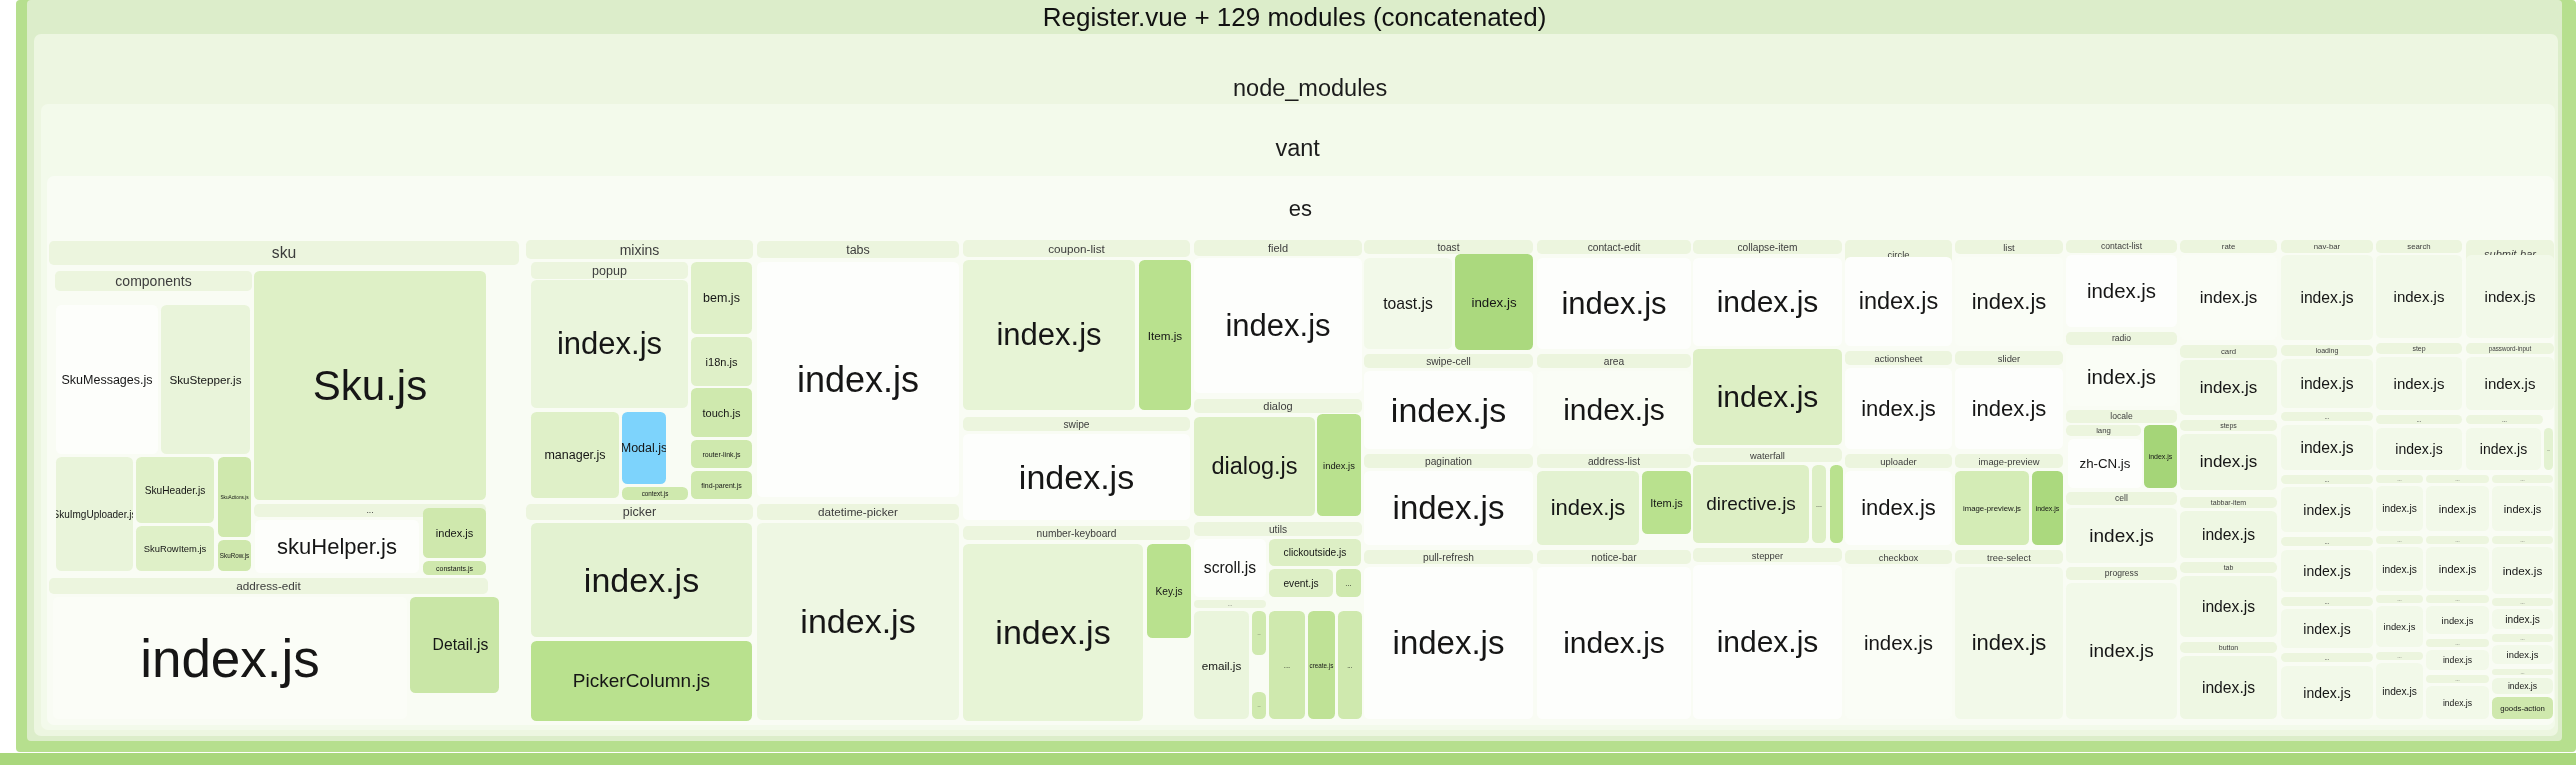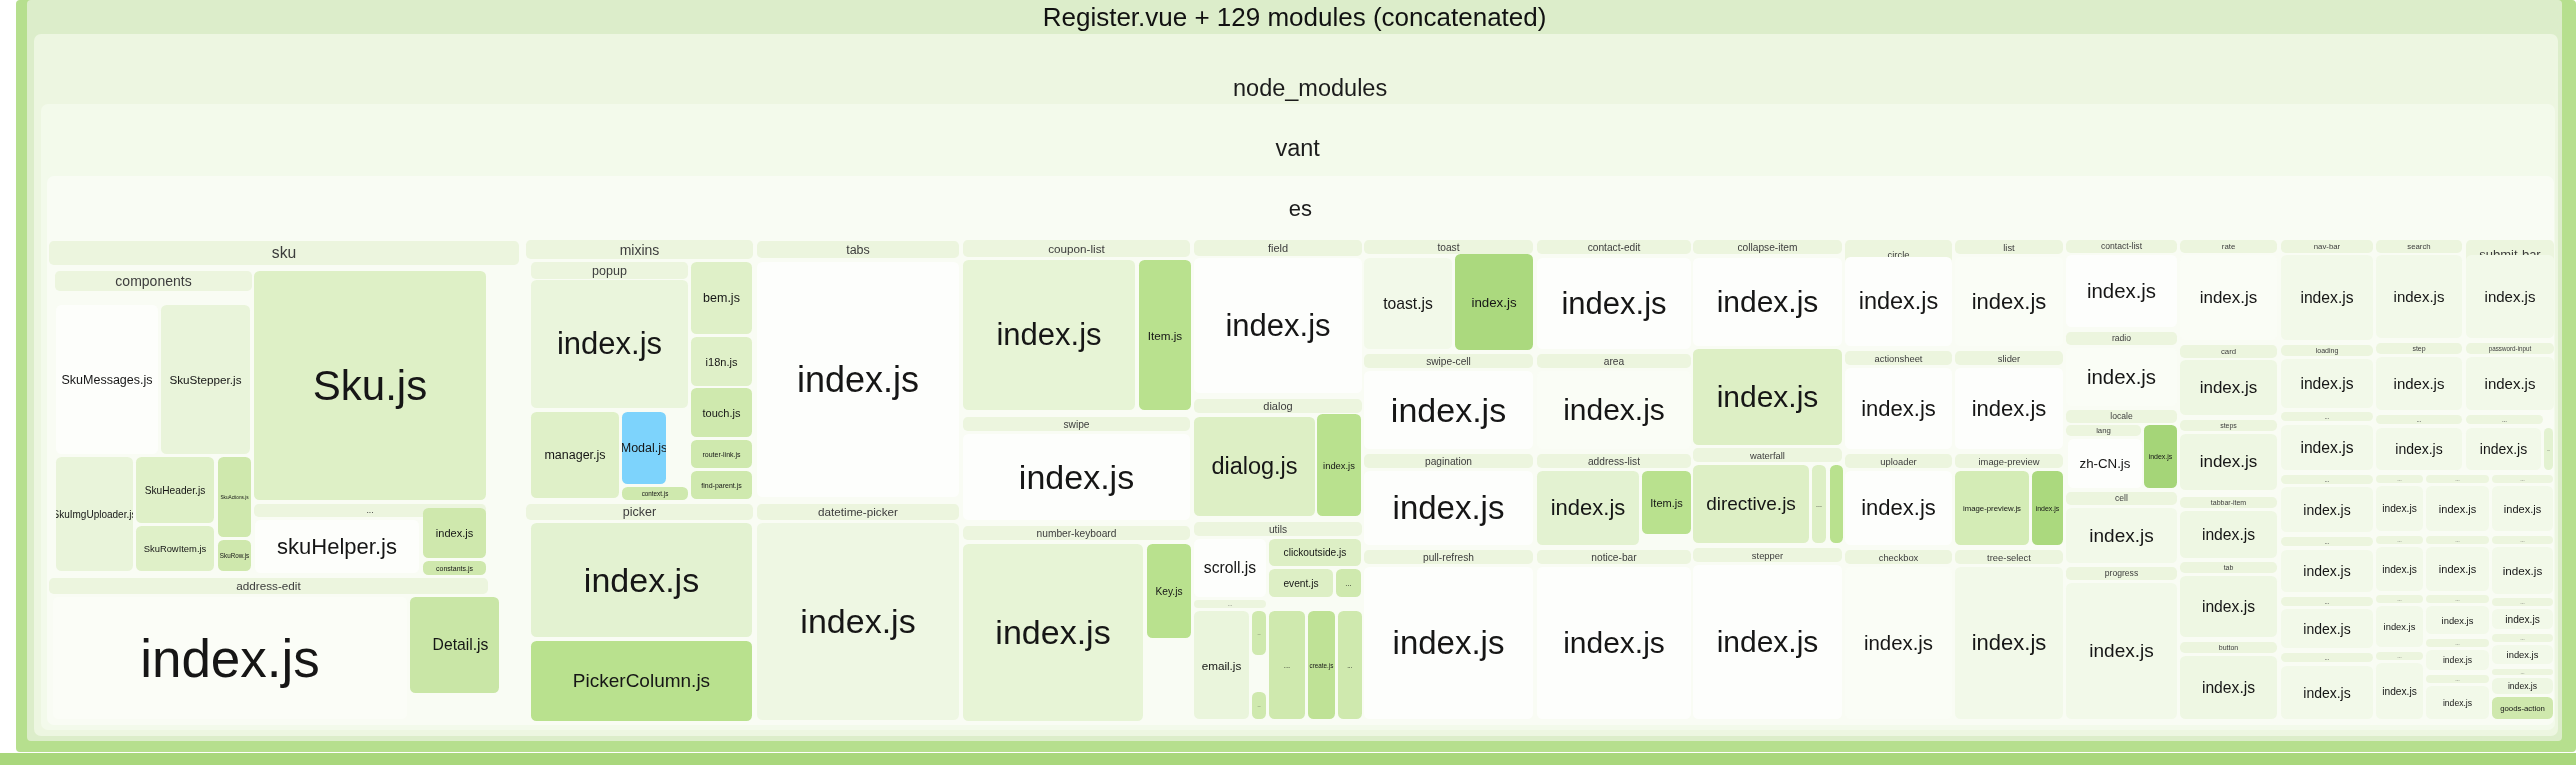--- a/index.html
+++ b/index.html
@@ -188,21 +188,21 @@
       <div class="cell hd" style="left: 2281px; top: 597px; width: 92px; height: 9.4px; font-size: 6.3px;">...</div>
       <div class="cell fl" style="left: 2281px; top: 609px; width: 92px; height: 39px; font-size: 14px; background: rgb(242, 249, 233);">index.js</div>
       <div class="cell hd" style="left: 2281px; top: 653px; width: 92px; height: 9.4px; font-size: 6.3px;">...</div>
       <div class="cell fl" style="left: 2281px; top: 666px; width: 92px; height: 53px; font-size: 14px; background: rgb(242, 249, 233);">index.js</div>
       <div class="cell hd" style="left: 2376px; top: 240px; width: 86px; height: 12.5px; font-size: 7.8px;">search</div>
       <div class="cell fl" style="left: 2376px; top: 255px; width: 86px; height: 83px; font-size: 15px; background: rgb(242, 249, 233);">index.js</div>
       <div class="cell hd" style="left: 2376px; top: 343px; width: 86px; height: 11px; font-size: 7px;">step</div>
       <div class="cell fl" style="left: 2376px; top: 357px; width: 86px; height: 53px; font-size: 15px; background: rgb(242, 249, 233);">index.js</div>
       <div class="cell hd" style="left: 2376px; top: 415px; width: 86px; height: 9.4px; font-size: 6.3px;">...</div>
       <div class="cell fl" style="left: 2376px; top: 428px; width: 86px; height: 42px; font-size: 14px; background: rgb(242, 249, 233);">index.js</div>
-      <div class="cell hd" style="left: 2466px; top: 240px; width: 88px; height: 28px; font-size: 13px;">submit-bar</div>
+      <div class="cell hd" style="left: 2466px; top: 240px; width: 88px; height: 28px; font-size: 11px; font-style: italic;">submit-bar</div>
       <div class="cell fl" style="left: 2466px; top: 255px; width: 88px; height: 83px; font-size: 15px; background: rgb(242, 249, 233);">index.js</div>
       <div class="cell hd" style="left: 2466px; top: 343px; width: 88px; height: 11px; font-size: 6.3px;">password-input</div>
       <div class="cell fl" style="left: 2466px; top: 357px; width: 88px; height: 53px; font-size: 15px; background: rgb(242, 249, 233);">index.js</div>
       <div class="cell hd" style="left: 2466px; top: 415px; width: 77px; height: 9.4px; font-size: 6.3px;">...</div>
       <div class="cell fl" style="left: 2466px; top: 428px; width: 75px; height: 42px; font-size: 14px; background: rgb(242, 249, 233);">index.js</div>
       <div class="cell fl" style="left: 2544px; top: 428px; width: 9.4px; height: 42px; font-size: 3.9px; background: rgb(227, 242, 209);">...</div>
       <div class="cell hd" style="left: 2376px; top: 475px; width: 47px; height: 7.8px; font-size: 5.5px;">...</div>
       <div class="cell fl" style="left: 2376px; top: 486px; width: 47px; height: 45px; font-size: 10.2px; background: rgb(242, 249, 233);">index.js</div>
       <div class="cell hd" style="left: 2376px; top: 536px; width: 47px; height: 7.8px; font-size: 5.5px;">...</div>
       <div class="cell fl" style="left: 2376px; top: 547px; width: 47px; height: 44px; font-size: 10.2px; background: rgb(242, 249, 233);">index.js</div>

